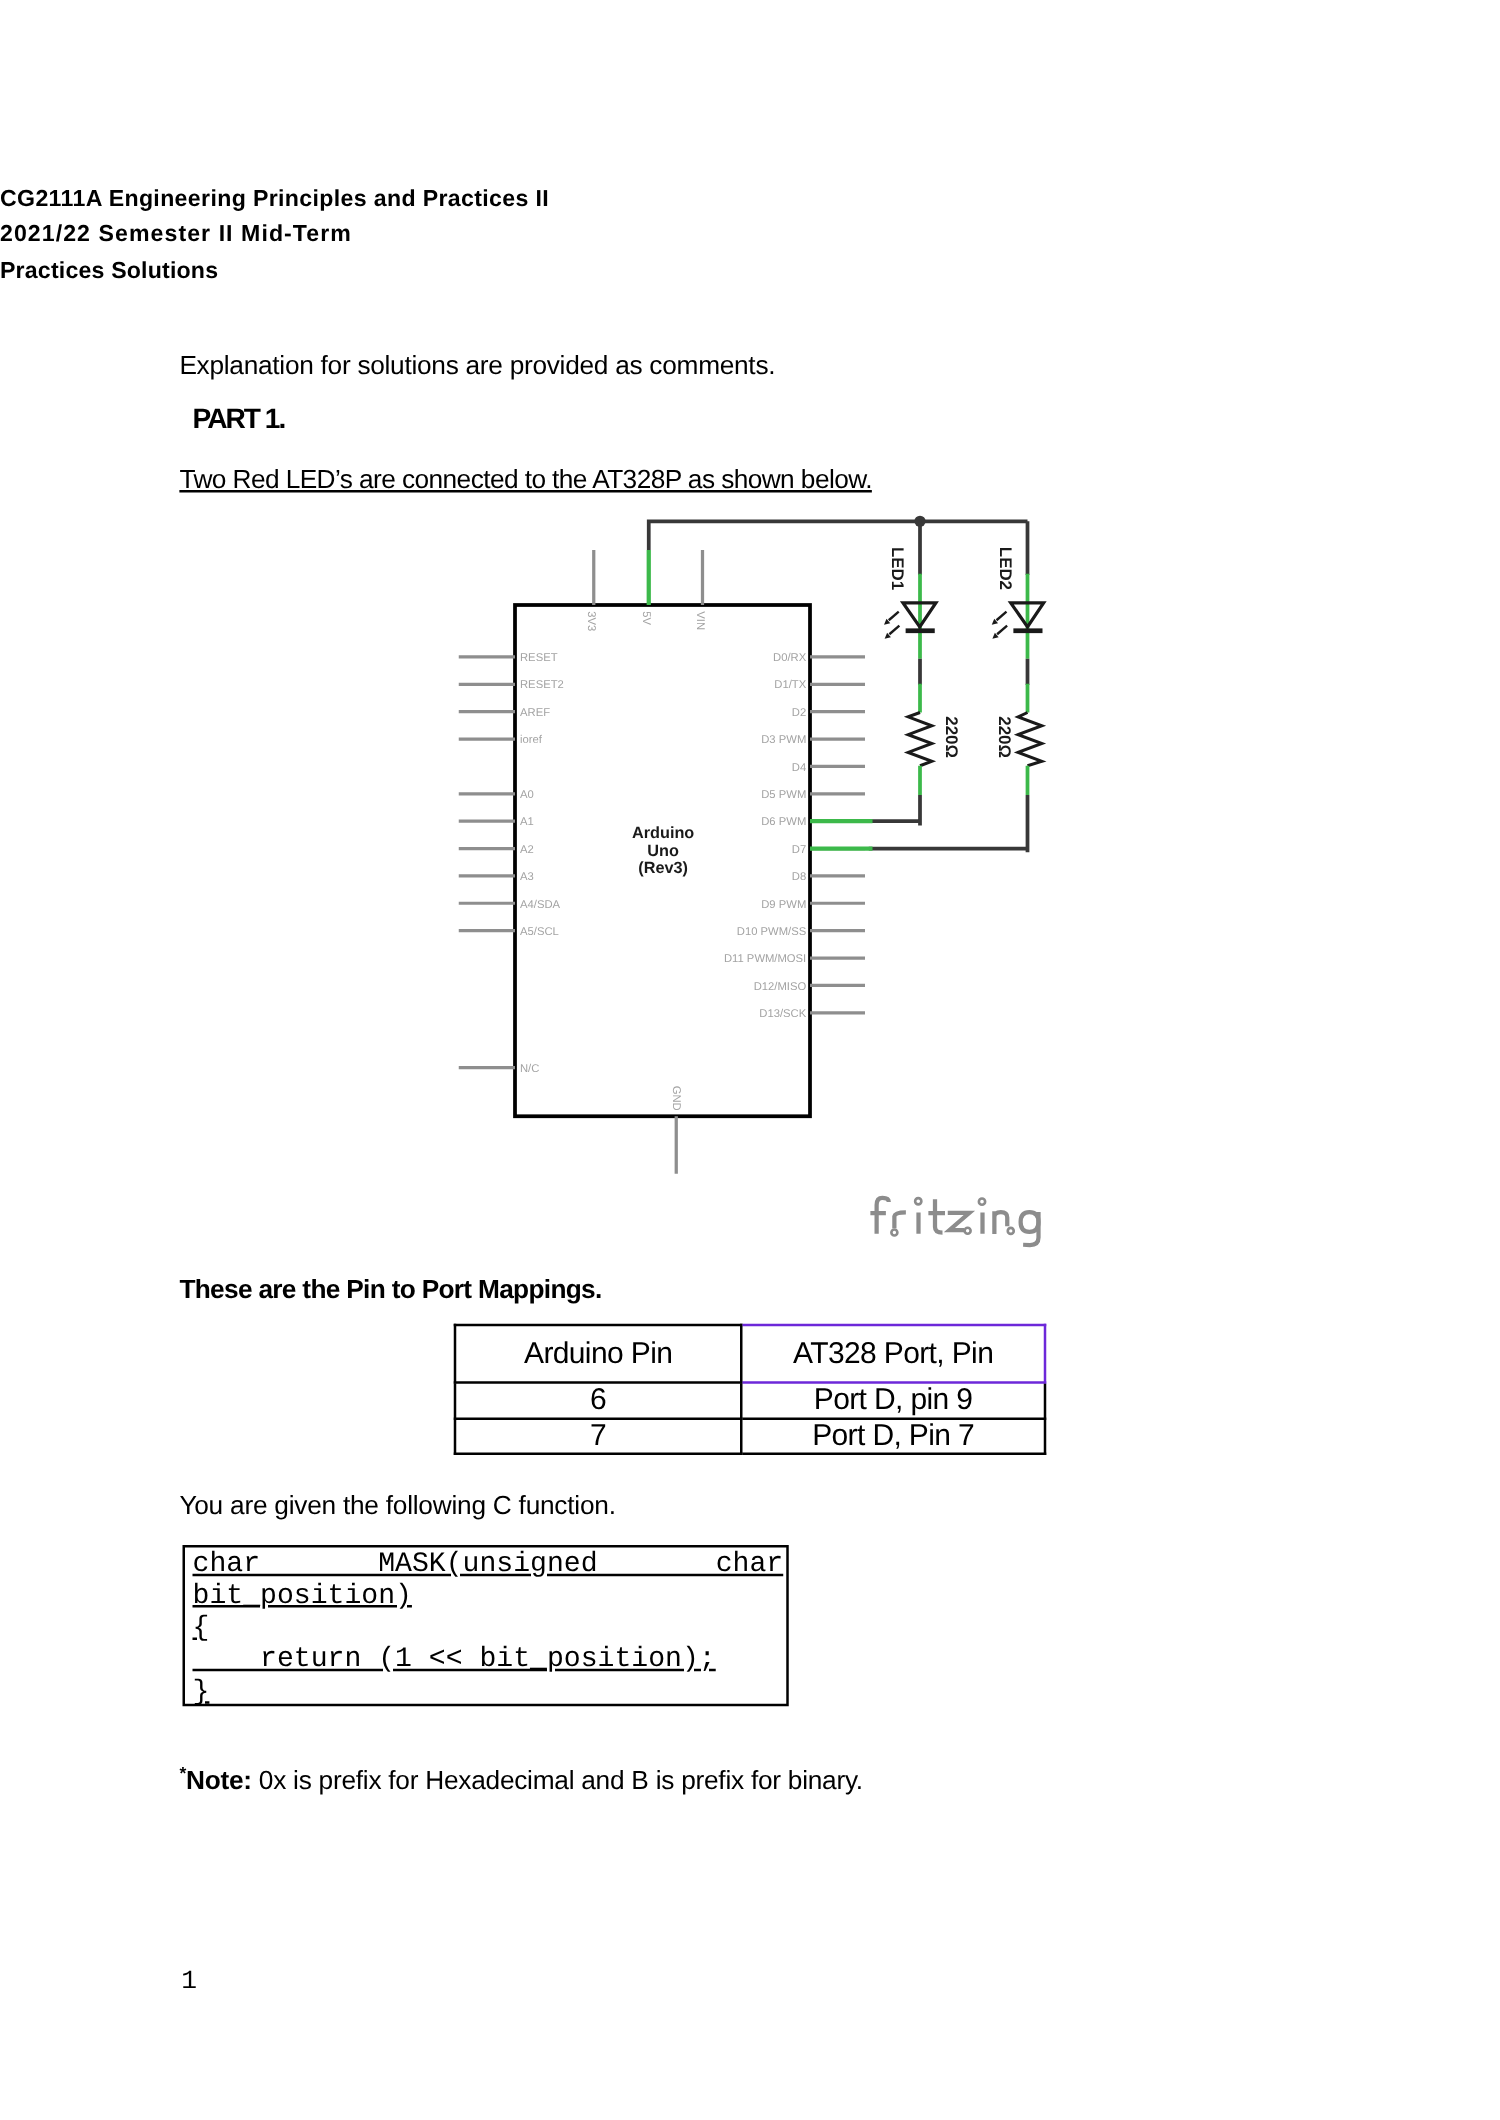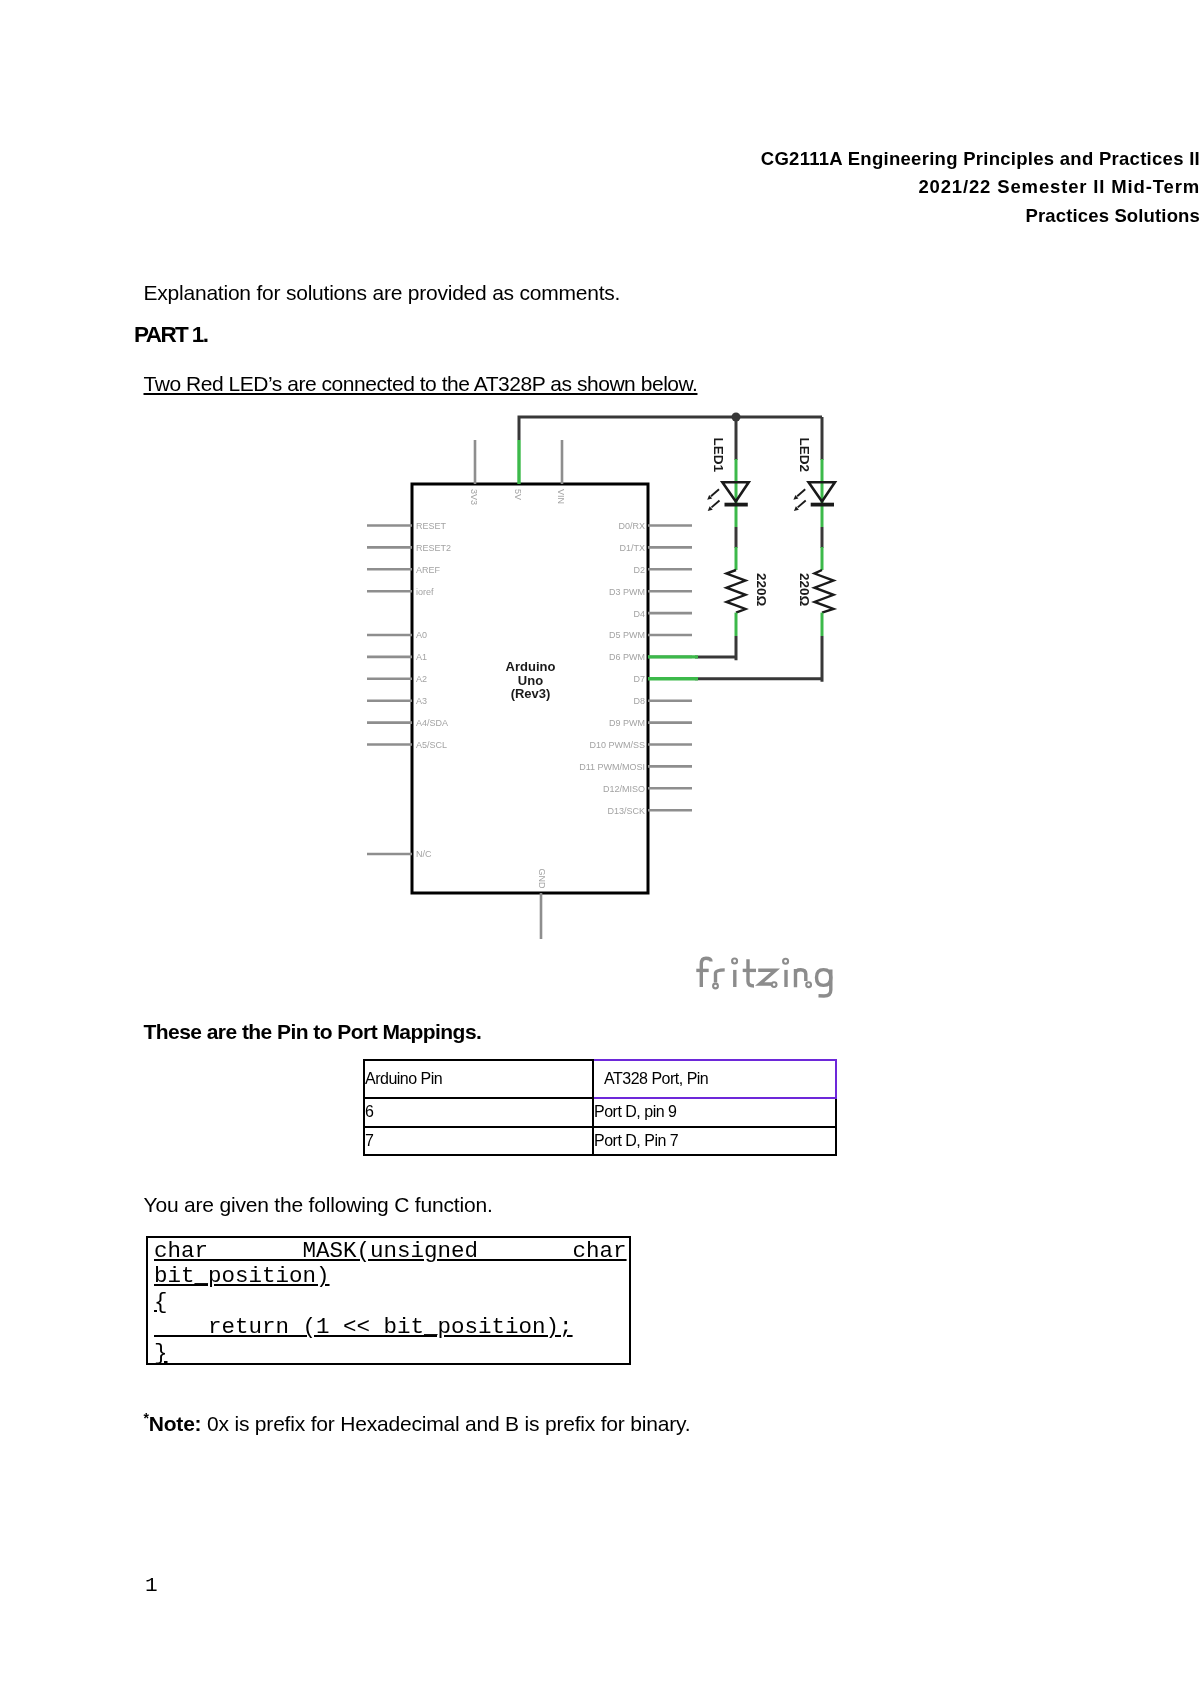--- a/index.html
+++ b/index.html
@@ -1,32 +1,32 @@
 <!DOCTYPE html>
 <html><head>
 <meta charset="utf-8">
 <style>
   html,body{margin:0;padding:0;background:#ffffff;}
   body{width:1200px;height:1696px;position:relative;font-family:"Liberation Sans",sans-serif;color:#000;}
   .abs{position:absolute;line-height:1;white-space:nowrap;}
-  .ttl{width:1200px;text-align:right;font-weight:bold;font-size:18.5px;}
+  .ttl{width:1200px;text-align:left;font-weight:bold;font-size:18.5px;}
   .body21{font-size:21px;}
 </style>
 </head>
 <body>
 
 <div class="abs ttl" style="top:150px;letter-spacing:0.28px;">CG2111A Engineering Principles and Practices II</div>
 
 <div class="abs ttl" style="top:178.3px;letter-spacing:0.85px;">2021/22 Semester II Mid-Term</div>
 
 <div class="abs ttl" style="top:206.6px;letter-spacing:0.15px;">Practices Solutions</div>
 
 <div class="abs body21" style="left:143.5px;top:282px;letter-spacing:-0.22px;">Explanation for solutions are provided as comments.</div>
 
-<div class="abs body21" style="left:134px;top:324px;font-weight:bold;font-size:22.5px;letter-spacing:-1.6px;">PART 1.</div>
+<div class="abs body21" style="left:154px;top:324px;font-weight:bold;font-size:22.5px;letter-spacing:-1.6px;">PART 1.</div>
 
 <div class="abs body21" style="left:143.5px;top:372.7px;letter-spacing:-0.46px;text-decoration:underline;">Two Red LED’s are connected to the AT328P as shown below.</div>
 
 <svg class="abs" style="left:340px;top:400px;" width="520" height="610" viewBox="340 400 520 610" fill="none">
 
   <rect x="412" y="484" width="236" height="409" fill="#ffffff" stroke="#000000" stroke-width="3"></rect>
 
   <g fill="#1a1a1a" font-family="Liberation Sans, sans-serif" font-size="13px" font-weight="bold" text-anchor="middle">
     <text x="530.5" y="670.6">Arduino</text>
     <text x="530.5" y="684.5">Uno</text>
@@ -261,21 +261,21 @@
     <circle cx="785.6" cy="961.3" r="2.5" stroke-width="2.1" fill="#ffffff"></circle>
     <path d="M795.5 969 L795.5 987.2 M795.5 973.5 Q795.5 969.7 800.7 969.7 Q805.8 969.7 805.8 974 L805.8 981"></path>
     <circle cx="808.6" cy="984.7" r="2.4" stroke-width="2.1" fill="#ffffff"></circle>
     <path d="M830.8 977.5 Q830.8 969.6 823.5 969.6 Q816.5 969.6 816.5 977.5 Q816.5 985.4 823.5 985.4 Q830.8 985.4 830.8 977.5"></path>
     <path d="M830.8 969.5 L830.8 990 Q830.8 996 824 996 L818.5 995.8"></path>
   </g>
 </svg>
 
 <div class="abs body21" style="left:143.5px;top:1020.7px;letter-spacing:-0.55px;font-weight:bold;">These are the Pin to Port Mappings.</div>
 
-<table class="abs" style="left:363px;top:1059px;border-collapse:collapse;width:474px;table-layout:fixed;font-size:16px;letter-spacing:-0.5px;text-align:left;">
+<table class="abs" style="left:363px;top:1059px;border-collapse:collapse;width:474px;table-layout:fixed;font-size:24px;letter-spacing:-0.5px;text-align:center;">
   <tbody>
       <tr style="height:28.5px;">
         <td style="border:2px solid #000;width:227px;padding:0;">Arduino Pin</td>
         <td style="border:2px solid #6d28d9;padding:10px;">AT328 Port, Pin</td>
       </tr>
   <tr style="height:28.5px;">
         <td style="border:2px solid #000;padding:0;">6</td>
         <td style="border:2px solid #000;padding:0;">Port D, pin 9</td>
       </tr>
   <tr style="height:28px;">

